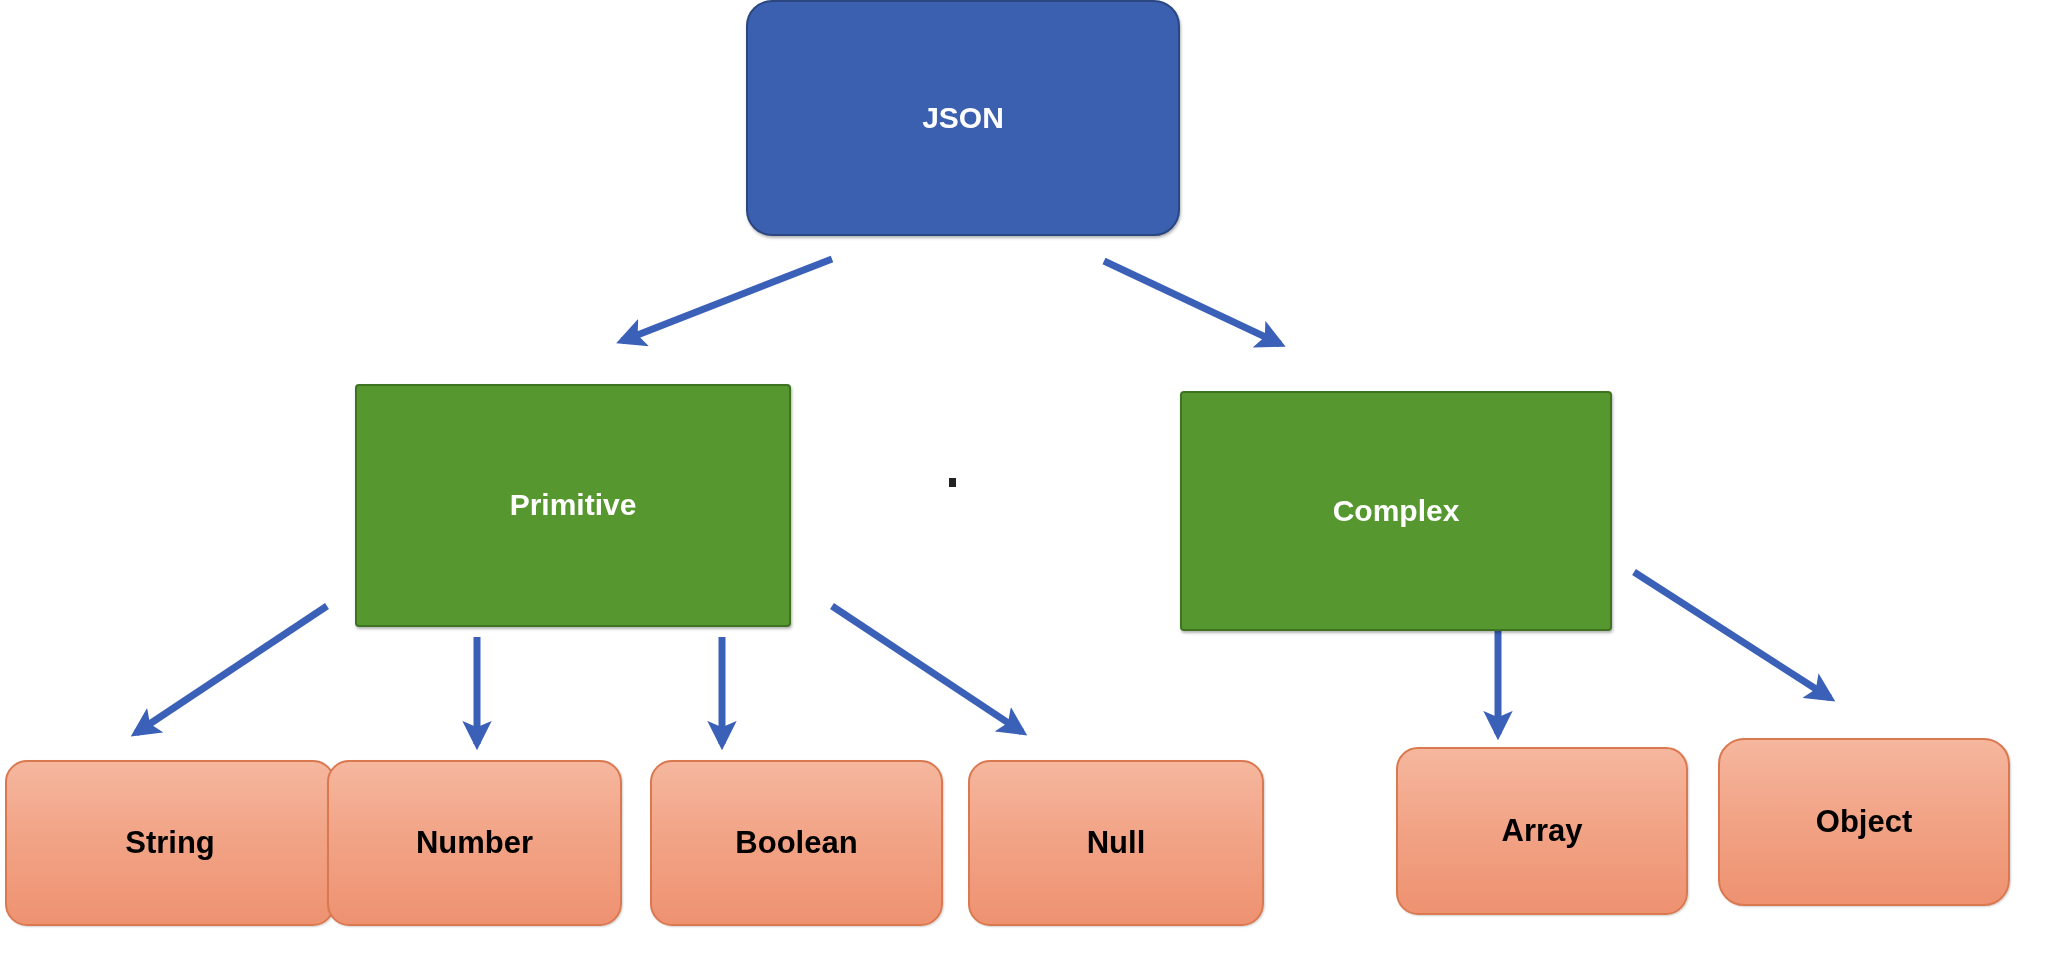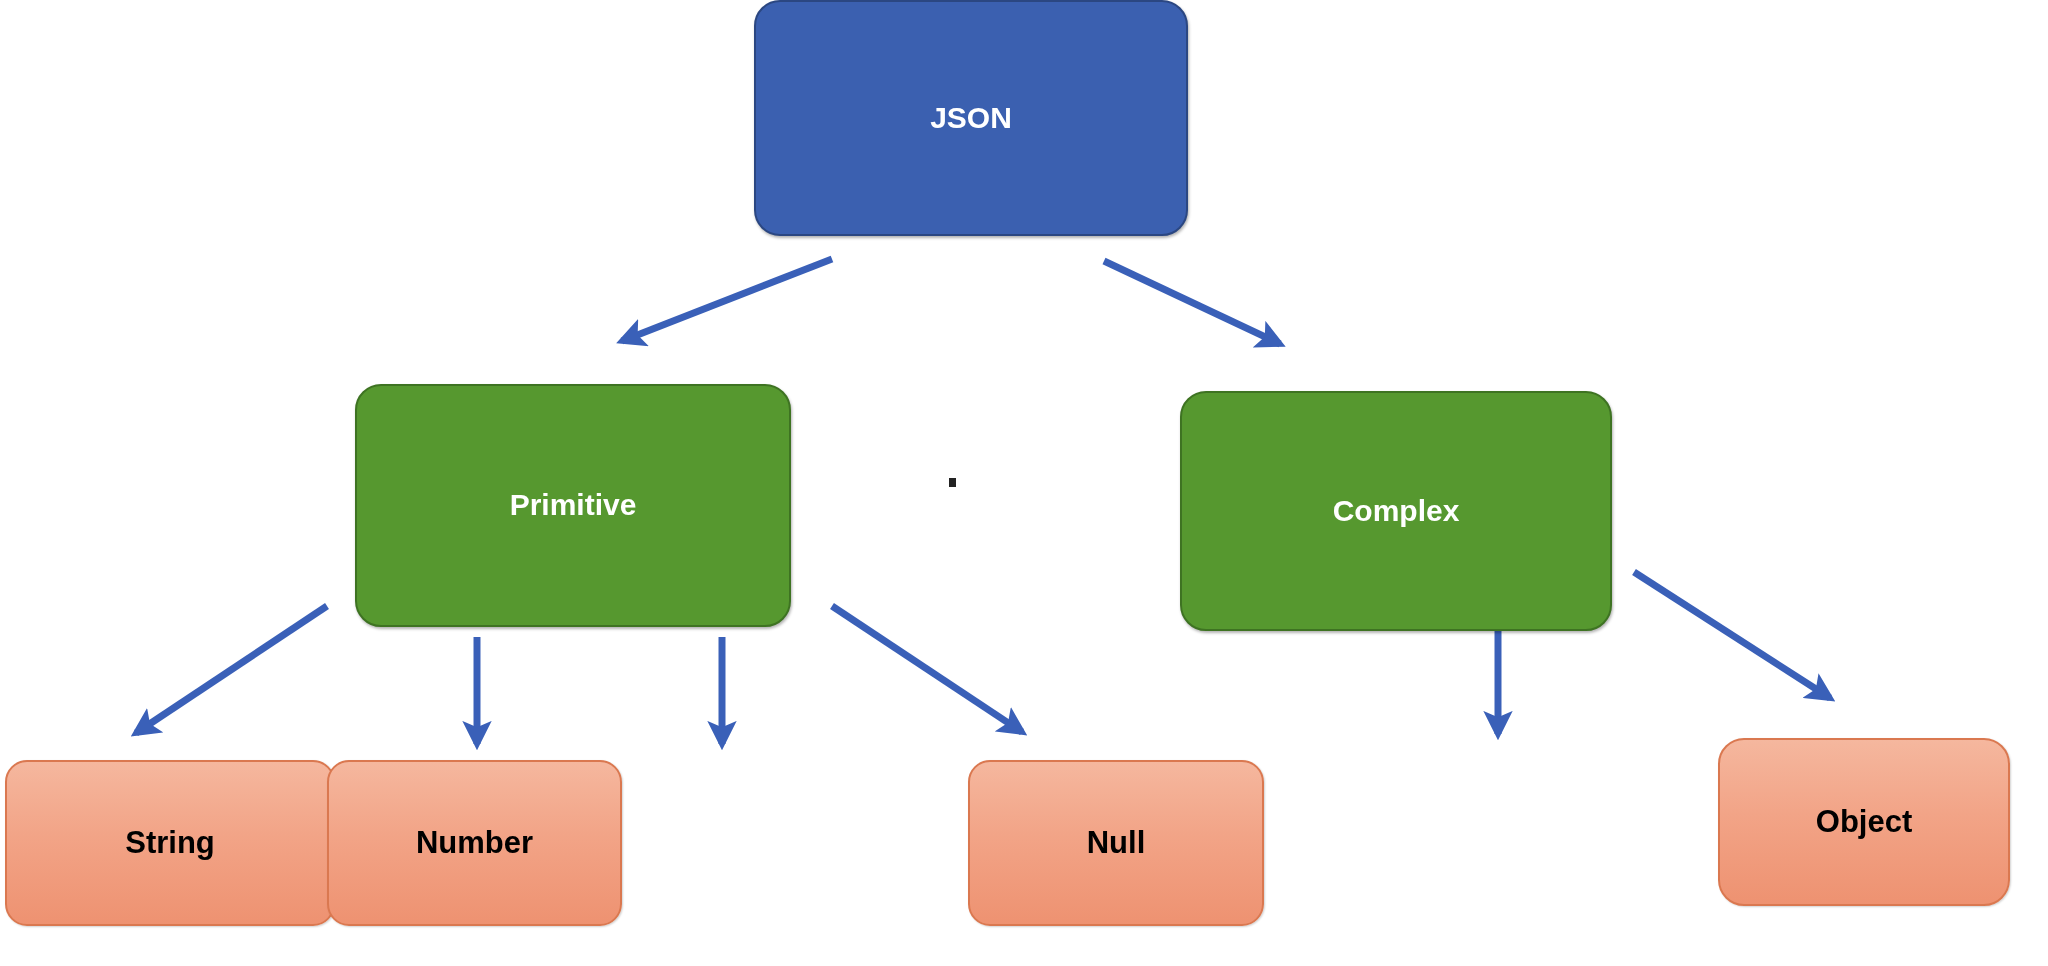--- a/index.html
+++ b/index.html
@@ -28,26 +28,25 @@
     line-height: 1.15;
   }
   .node-root {
     background: #3B60B0;
     border: 2px solid #2B4782;
     border-radius: 26px;
     color: #ffffff;
     font-weight: bold;
     font-size: 30px;
     box-shadow: 1px 2px 3px rgba(0,0,0,0.30);
-    margin-left: 8px;
   }
   .node-category {
     background: #56982F;
     border: 2px solid #3E7322;
-    border-radius: 26px;
+    border-radius: 4px;
     color: #ffffff;
     font-weight: bold;
     font-size: 30px;
     box-shadow: 1px 2px 3px rgba(0,0,0,0.30);
   }
   .node-leaf {
     background: linear-gradient(180deg, #F5B79E 0%, #F2A487 45%, #EE9271 100%);
     border: 2px solid #DA7850;
     border-radius: 22px;
     color: #000000;
@@ -106,25 +105,31 @@
   </div>
 
   <div class="node node-leaf" style="left:5px; top:760px; width:330px; height:166px;">
     <span>String</span>
   </div>
 
   <div class="node node-leaf" style="left:327px; top:760px; width:295px; height:166px;text-align:right;">
     <span>Number</span>
   </div>
 
+  <div class="node node-leaf" style="left:650px; top:760px; width:293px; height:166px;">
+    <span>Boolean</span>
+  </div>
 
   <div class="node node-leaf" style="left:968px; top:760px; width:296px; height:166px;text-align:center;">
     <span>Null</span>
   </div>
 
+  <div class="node node-leaf" style="left:1396px; top:747px; width:292px; height:168px;">
+    <span>Array</span>
+  </div>
 
   <div class="node node-leaf" style="left:1718px; top:738px; width:292px; height:168px;border-radius:26px;">
     <span>Object</span>
   </div>
 
   <div class="speck" style="left:949px; top:478px;"></div>
 
 </div>
 
 </body></html>

